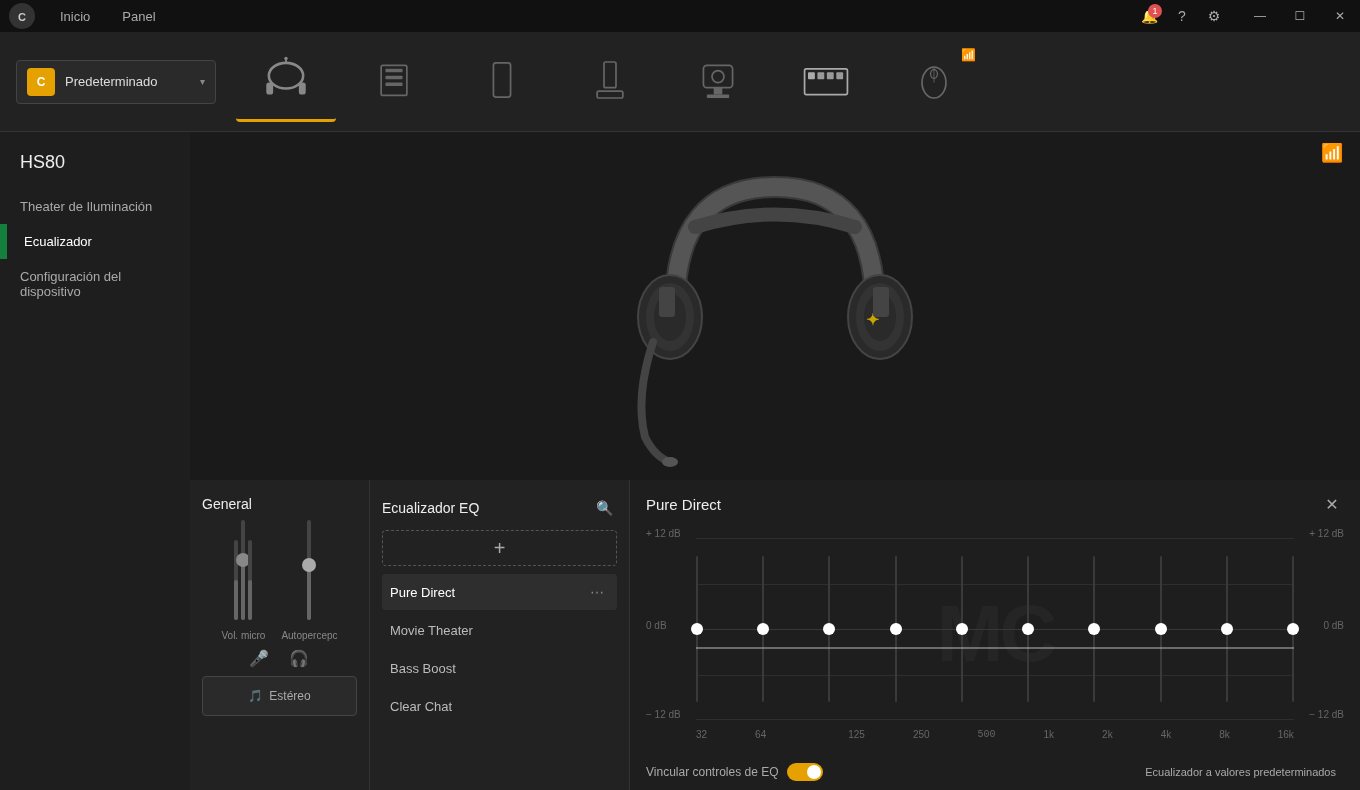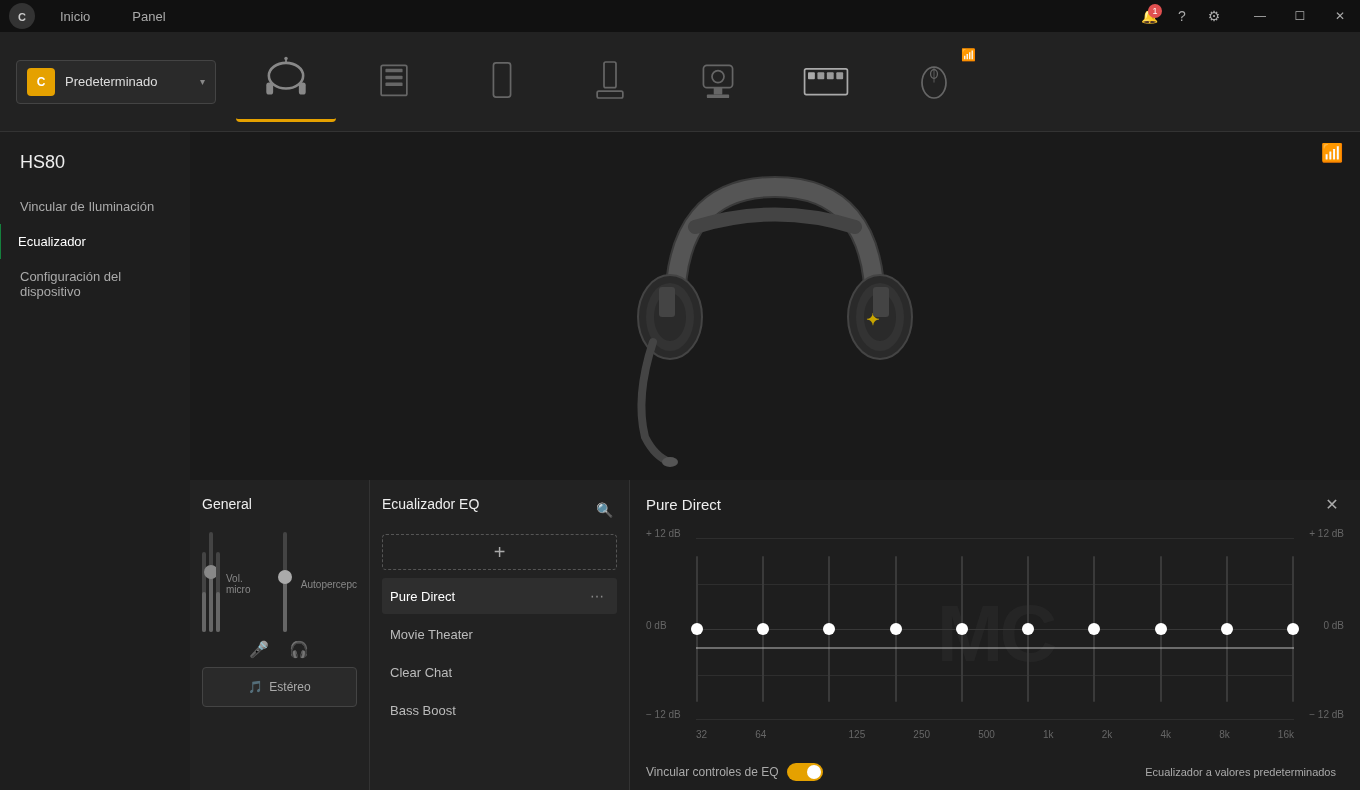--- a/index.html
+++ b/index.html
@@ -23,21 +23,21 @@
       padding: 0 8px;
       position: relative;
     }
     .titlebar-logo {
       width: 28px;
       height: 28px;
       margin-right: 8px;
     }
     .titlebar-nav {
       display: flex;
-      gap: 10px;
+      gap: 0;
       text-align: center;
     }
     .titlebar-nav-item {
       padding: 0 16px;
       height: 32px;
       display: flex;
       align-items: center;
       color: #aaa;
       font-size: 13px;
       cursor: pointer;
@@ -194,21 +194,21 @@
     .sidebar-item {
       padding: 10px 20px;
       color: #aaa;
       cursor: pointer;
       font-size: 13px;
       display: flex;
       align-items: center;
     }
     .sidebar-item.active {
       color: #fff;
-      border-left: 1px solid #15803d;
+      border-left: 7px solid #15803d;
       padding-left: 17px;
     }
 
     
     .content {
       flex: 1;
       background: #1a1a1a;
       position: relative;
       overflow: hidden;
     }
@@ -239,21 +239,20 @@
     .general-panel {
       width: 180px;
       background: #222;
       padding: 16px 12px;
       flex-shrink: 0;
       border-right: 1px solid #333;
     }
     .panel-title {
       font-size: 14px;
       color: #eee;
-      margin-bottom: 12px;
       font-weight: 500;
     }
     .stereo-btn {
       width: 100%;
       height: 40px;
       background: #2a2a2a;
       border: 1px solid #444;
       border-radius: 4px;
       color: #aaa;
       font-size: 12px;
@@ -432,21 +431,21 @@
 
     
     .vert-sliders {
       display: flex;
       gap: 16px;
       justify-content: center;
       padding: 8px 0;
     }
     .vert-slider-col {
       display: flex;
-      flex-direction: row;
+      flex-direction: column;
       align-items: center;
       gap: 6px;
     }
     .vert-slider-wrapper {
       position: relative;
       width: 20px;
       height: 100px;
       display: flex;
       justify-content: center;
     }
@@ -556,21 +555,21 @@
         <ellipse cx="35" cy="18" rx="4" ry="5" fill="none" stroke="#666" stroke-width="1.5"></ellipse>
       </svg>
     </div>
   </div>
 </div>
 
 <div class="main">
 
   <div class="sidebar">
     <div class="device-title">HS80</div>
-    <div class="sidebar-item">Vincular de Iluminación</div>
+    <div class="sidebar-item">Theater de Iluminación</div>
     <div class="sidebar-item active">Ecualizador</div>
     <div class="sidebar-item">Configuración del dispositivo</div>
   </div>
 
   <div class="content">
 
     <div class="headset-area">
 
       <div class="wifi-top-right">📶</div>
 
@@ -655,24 +654,24 @@
         </div>
         <div class="preset-list">
           <div class="preset-item active">
             <span class="preset-name">Pure Direct</span>
             <div class="preset-menu-btn">⋯</div>
           </div>
           <div class="preset-item">
             <span class="preset-name">Movie Theater</span>
           </div>
           <div class="preset-item">
+            <span class="preset-name">Bass Boost</span>
+          </div>
+          <div class="preset-item">
             <span class="preset-name">Clear Chat</span>
-          </div>
-          <div class="preset-item">
-            <span class="preset-name">Bass Boost</span>
           </div>
         </div>
       </div>
 
       <div class="eq-graph-panel">
         <div class="eq-graph-header">
           <div class="eq-graph-title">Pure Direct</div>
           <div class="eq-close-btn">✕</div>
         </div>
 
@@ -761,21 +760,21 @@
 
           <svg style="position:absolute;top:14px;left:50px;right:50px;height:100%;width:calc(100% - 100px);pointer-events:none;">
             <line x1="0" y1="50%" x2="100%" y2="50%" stroke="#ccc" stroke-width="1.5" opacity="0.6"></line>
           </svg>
 
           <div style="position:absolute;bottom:4px;left:50px;right:50px;display:flex;justify-content:space-between;">
             <span style="font-size:10px;color:#666;text-align:center;">32</span>
             <span style="font-size:10px;color:#666;text-align:center;">64</span>
             <span style="font-size:10px;color:#666;text-align:center;margin-left:34px;">125</span>
             <span style="font-size:10px;color:#666;text-align:center;">250</span>
-            <span style="font-size:10px;color:#666;text-align:center;">500</span>
+            <span style="font-size:10px;color:#666;text-align:center;font-family:Liberation Mono, monospace;">500</span>
             <span style="font-size:10px;color:#666;text-align:center;">1k</span>
             <span style="font-size:10px;color:#666;text-align:center;">2k</span>
             <span style="font-size:10px;color:#666;text-align:center;">4k</span>
             <span style="font-size:10px;color:#666;text-align:center;">8k</span>
             <span style="font-size:10px;color:#666;text-align:center;">16k</span>
           </div>
         </div>
 
         <div class="eq-bottom-row">
           <div class="eq-link-row">

